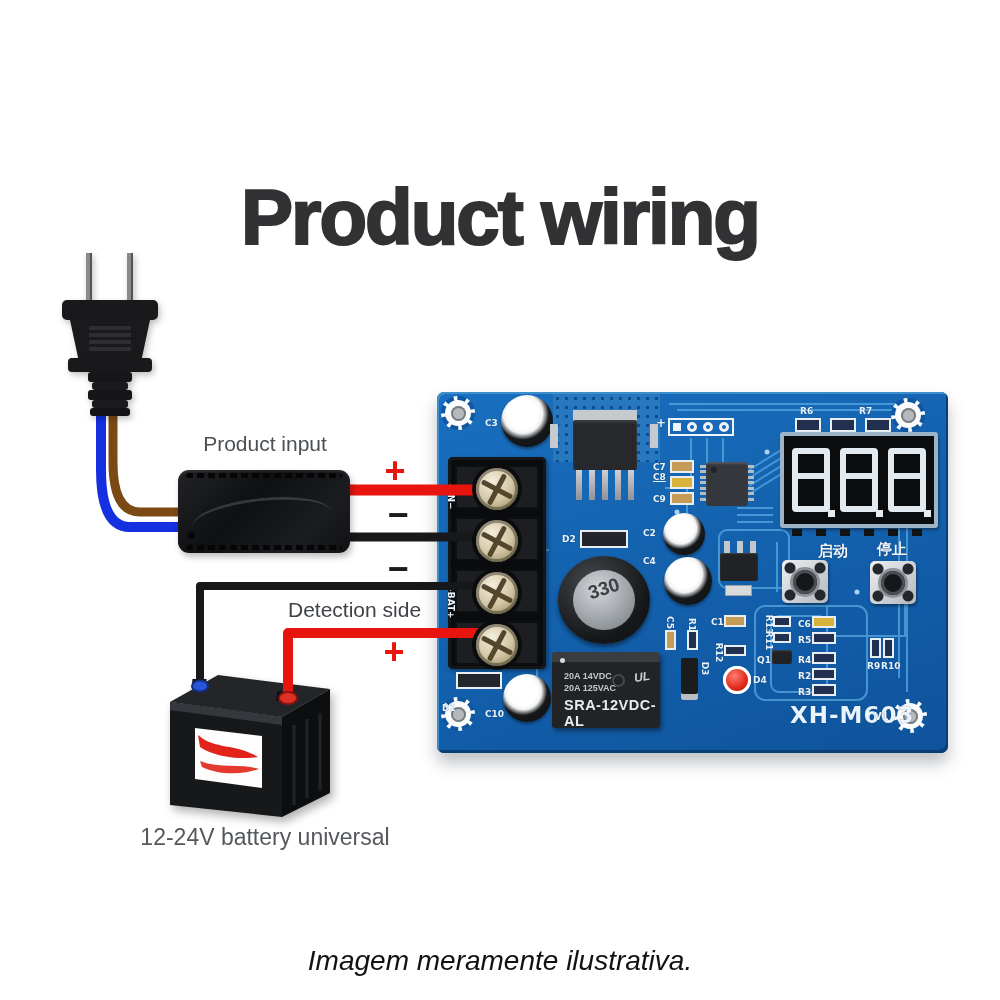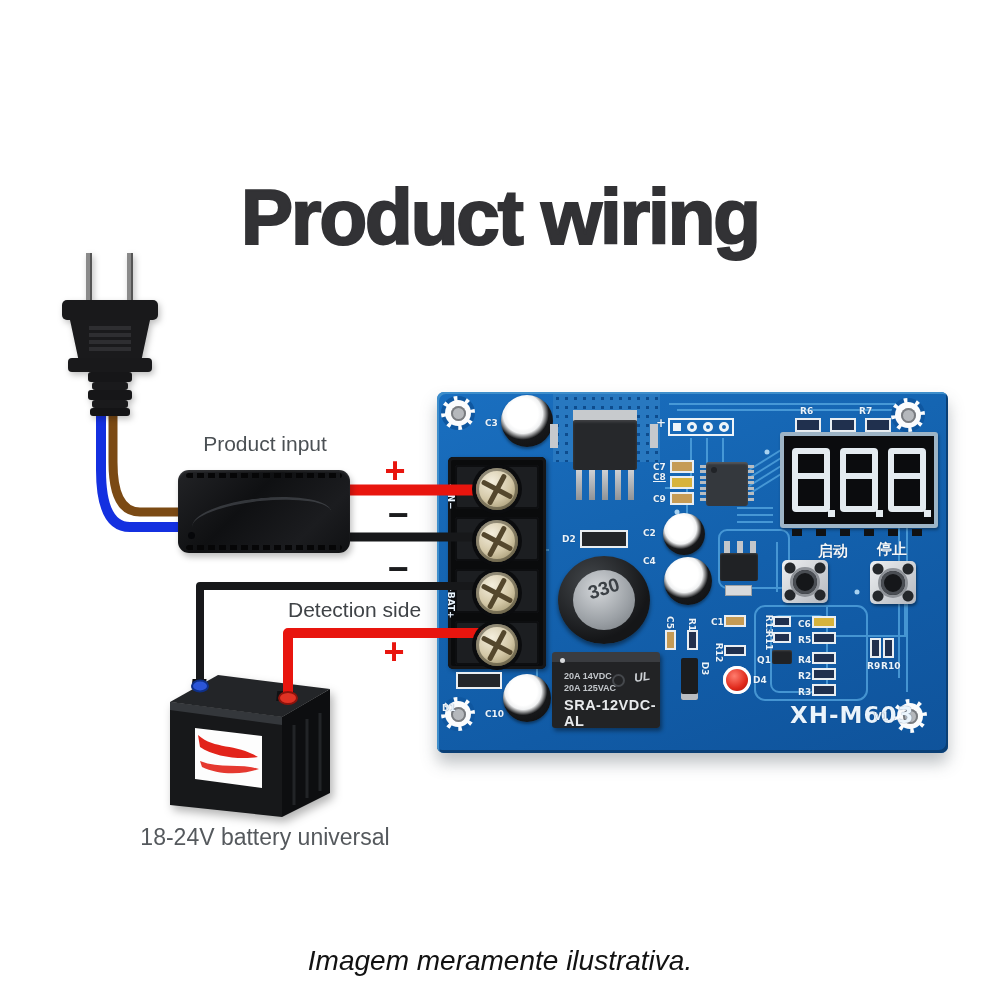--- a/index.html
+++ b/index.html
@@ -166,21 +166,21 @@
     <line x1="134" y1="60" x2="134" y2="140"></line>
       <line x1="147" y1="54" x2="147" y2="133"></line>
       <line x1="160" y1="48" x2="160" y2="126"></line>
   </g>
   <rect x="34" y="14" width="14" height="9" fill="#101113" transform="skewX(-6)"></rect>
   <rect x="120" y="26" width="16" height="10" fill="#101113" transform="skewX(-6)"></rect>
   <polygon points="35,63 102,71 102,123 35,114" fill="#fdfdfd"></polygon>
   <path d="M38,70 C55,85 75,78 98,92 C80,95 55,92 40,82 Z" fill="#e2231a"></path>
   <path d="M40,96 C60,104 80,98 99,104 C82,110 58,110 42,102 Z" fill="#e2231a" opacity=".9"></path>
 </svg>
-<div class="abs battery-note">18-24V battery universal</div>
+<div class="abs battery-note">12-24V battery universal</div>
 
 <div class="abs board">
   <div class="abs pcb-base"></div>
 
   <svg class="abs traces" width="511" height="361">
     <g stroke="#57a9e2" stroke-width="2" fill="none" opacity=".75">
       <path d="M232,12 H468"></path>
         <path d="M240,18 H458"></path>
       <path d="M254,46 V86"></path>
         <path d="M270,46 V100"></path>

